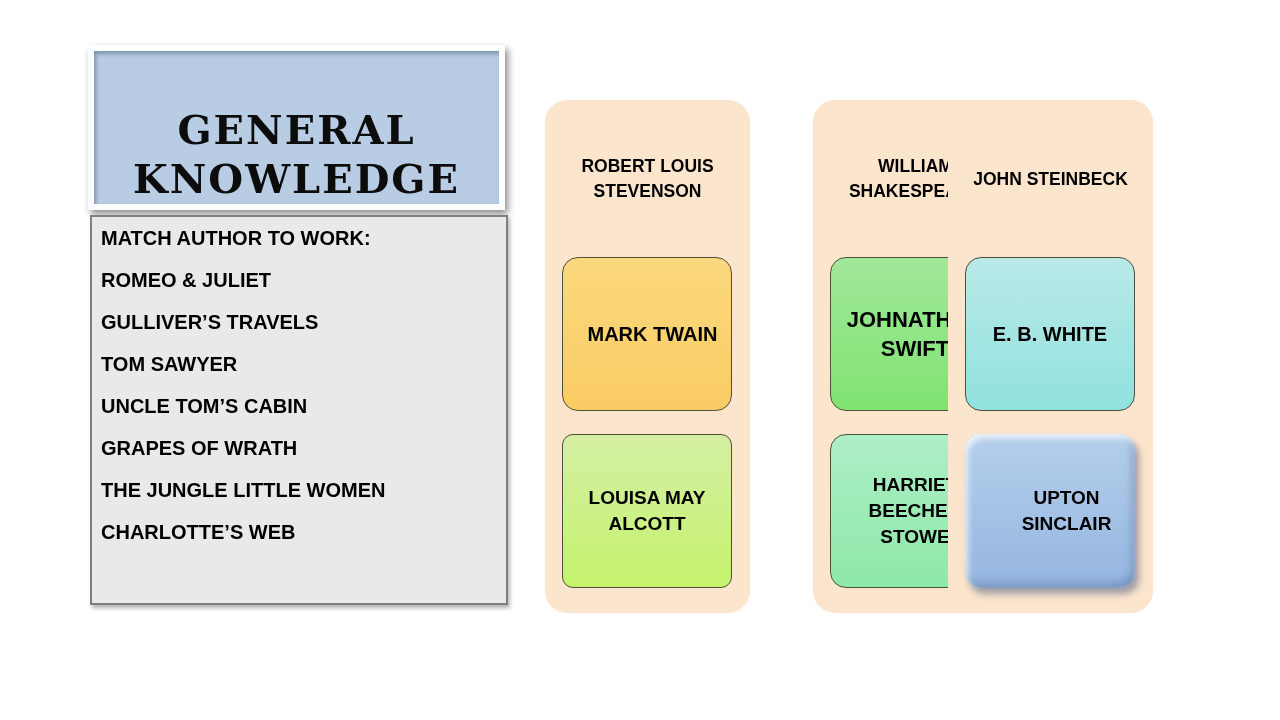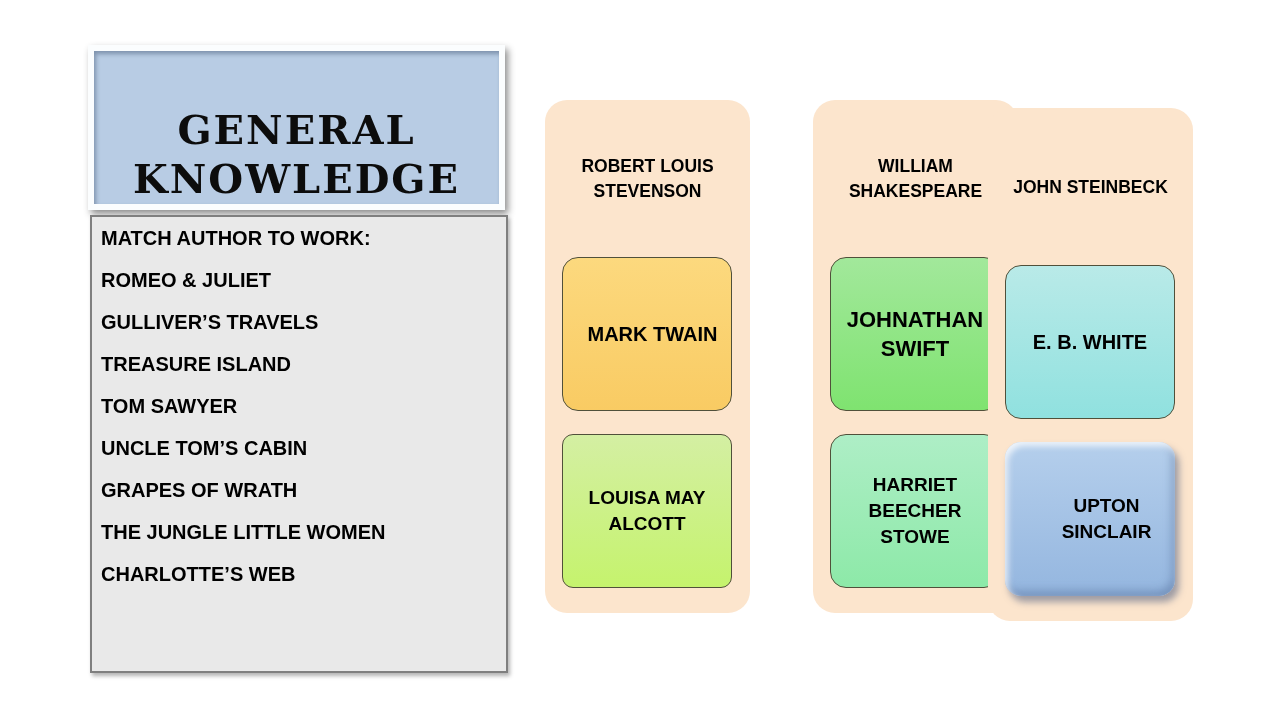--- a/index.html
+++ b/index.html
@@ -32,21 +32,21 @@
     font-size: 40px;
     line-height: 49px;
     letter-spacing: 2px;
     color: #0c0c0c;
   }
 
   
   .works-panel {
     position: absolute;
     left: 90px; top: 215px;
-    width: 418px; height: 458px;
+    width: 418px; height: 390px;
     border: 2px solid #7f7f7f;
     box-shadow: 2px 3px 4px rgba(0,0,0,0.30);
     padding: 0 0 0 9px;
   }
   .work-row {
     height: 42px;
     display: flex;
     align-items: center;
     font-size: 20px;
     font-weight: 700;
@@ -55,21 +55,21 @@
 
   
   .author-column {
     position: absolute;
     top: 100px;
     width: 205px; height: 513px;
     border-radius: 22px;
   }
   .col-1 { left: 545px; }
   .col-2 { left: 813px; }
-  .col-3 { left: 988px; margin-top: 8px; }
+  .col-3 { left: 948px; }
 
   .col-header {
     margin-top: 46px;
     height: 66px;
     display: flex;
     align-items: center;
     justify-content: center;
     text-align: center;
     font-size: 17.5px;
     line-height: 25px;
@@ -110,21 +110,20 @@
 
 <div class="title-box" style="background-color: rgb(184, 204, 228);">
   <div class="title-line">GENERAL</div>
   <div class="title-line">KNOWLEDGE</div>
 </div>
 
 <div class="works-panel" style="background-color: rgb(233, 233, 233);">
   <div class="work-row">MATCH AUTHOR TO WORK:</div>
   <div class="work-row">ROMEO &amp; JULIET</div>
   <div class="work-row">GULLIVER’S TRAVELS</div>
-  <div class="work-row">TREASURE ISLAND</div>
   <div class="work-row">TOM SAWYER</div>
   <div class="work-row">UNCLE TOM’S CABIN</div>
   <div class="work-row">GRAPES OF WRATH</div>
   <div class="work-row">THE JUNGLE LITTLE WOMEN</div>
   <div class="work-row">CHARLOTTE’S WEB</div>
 </div>
 
 <div class="author-column col-1" style="background-color: rgb(252, 229, 205);">
   <div class="col-header">ROBERT LOUIS STEVENSON</div>
   <div class="author-card card-top fs20" style="background: linear-gradient(rgb(252, 217, 126), rgb(249, 203, 99)); padding-left: 24px;">MARK TWAIN</div>

